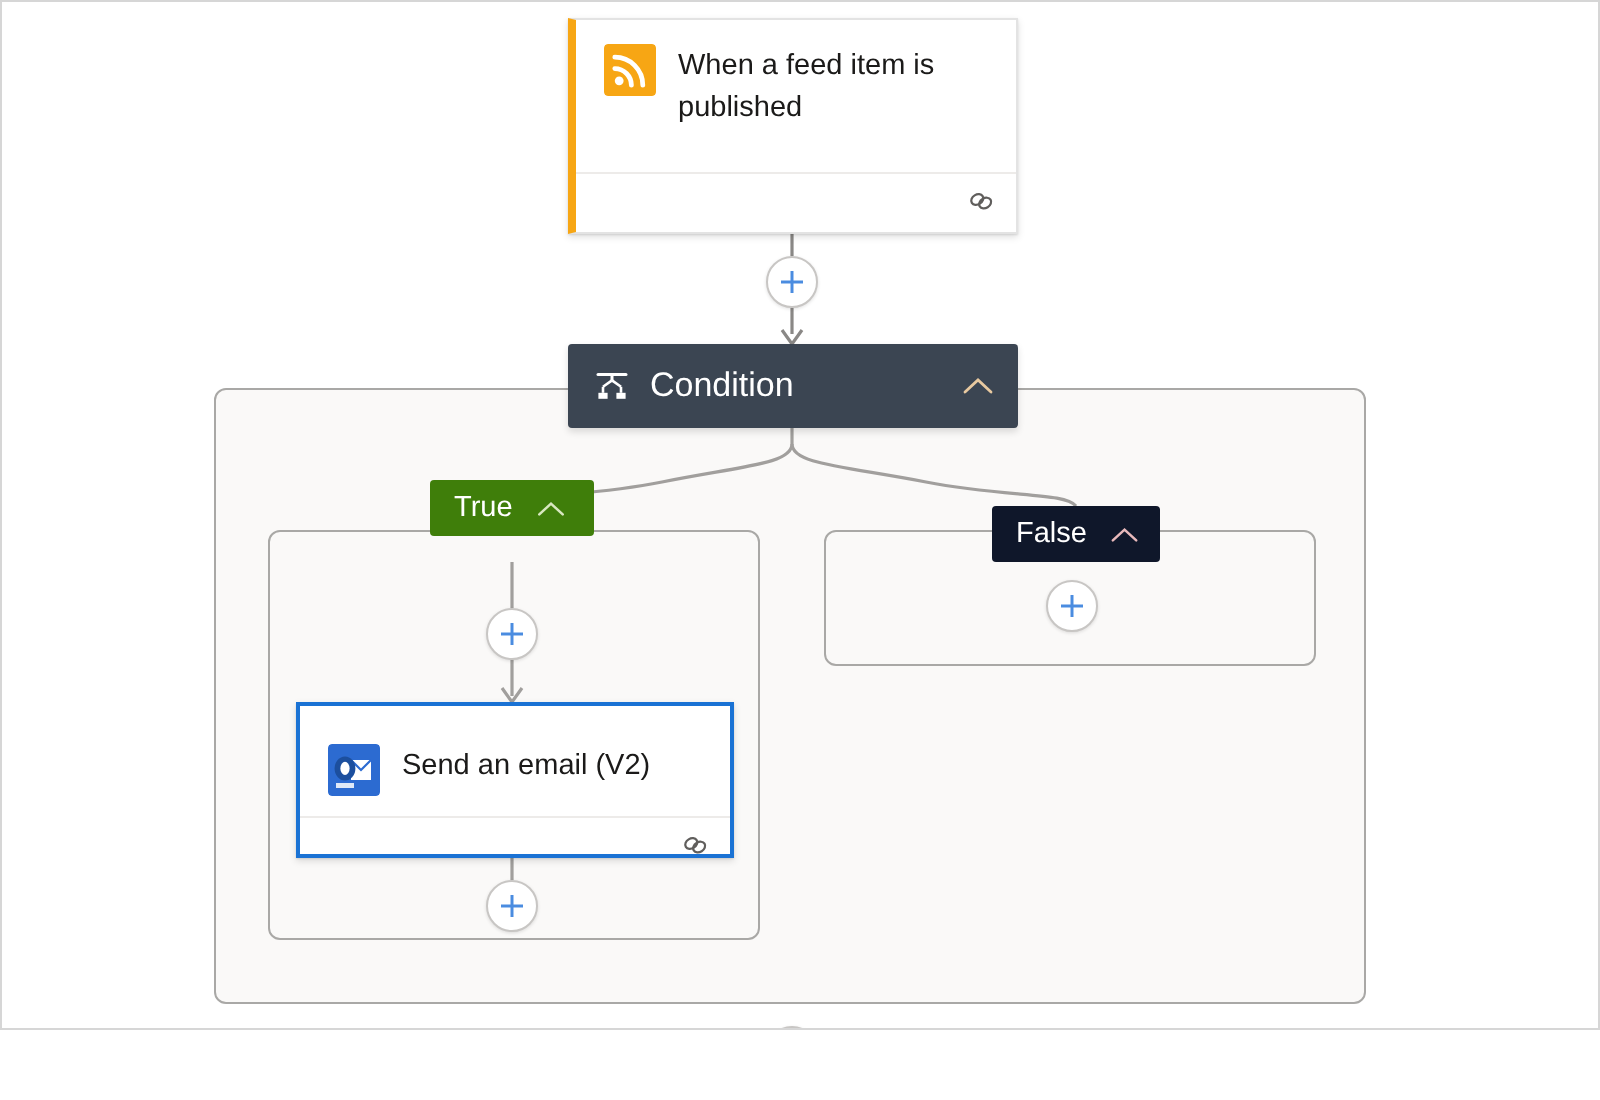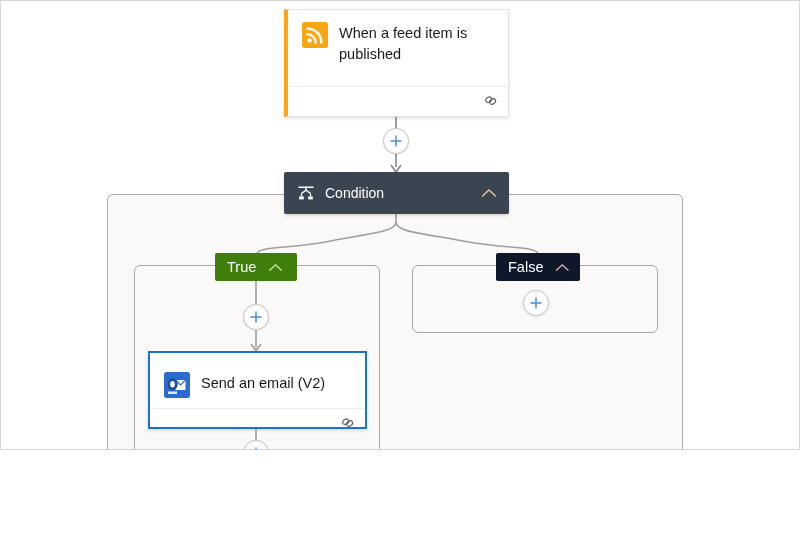--- a/index.html
+++ b/index.html
@@ -6,21 +6,21 @@
     margin: 0;
     padding: 0;
     background: #ffffff;
   }
   body {
     font-family: "Liberation Sans", sans-serif;
   }
   #canvas {
     position: relative;
     width: 800px;
-    height: 450px;
+    height: 515px;
     background: #ffffff;
     border: 1px solid #d6d6d6;
     box-sizing: border-box;
     overflow: hidden;
   }
   svg.wires {
     position: absolute;
     left: 0; top: 0;
     width: 800px;
     height: 550px;
@@ -99,21 +99,21 @@
     border-radius: 2px;
     display: flex;
     align-items: center;
     padding: 0 12px 0 13px;
     box-sizing: border-box;
     box-shadow: 0 1.6px 3.6px rgba(0,0,0,.13);
   }
   #condition-header .cond-icon { flex: 0 0 18px; margin-right: 10px; display:block; }
   #condition-header .cond-title {
     color: #ffffff;
-    font-size: 14px;
+    font-size: 17px;
     flex: 1 1 auto;
   }
   .chev { display: block; }
 
   
   .scope {
     position: absolute;
     background: #faf9f8;
     border: 1px solid #a9a8a6;
     border-radius: 6px;
@@ -129,21 +129,21 @@
     height: 28px;
     border-radius: 2px;
     display: flex;
     align-items: center;
     padding: 0 10px 0 12px;
     box-sizing: border-box;
     color: #ffffff;
     font-size: 14.5px;
   }
   .branch-badge .b-label { margin-right: 12px; }
-  #true-badge  { left: 214px; top: 252px; width: 82px; background: #3f7e0a; }
+  #true-badge  { left: 214px; top: 239px; width: 82px; background: #3f7e0a; }
   #false-badge { left: 495px; top: 252px; width: 84px; background: #0f172a; }
 
   
   .plus-btn {
     position: absolute;
     width: 26px;
     height: 26px;
     border-radius: 50%;
     background: #ffffff;
     border: 1px solid #c8c6c4;

